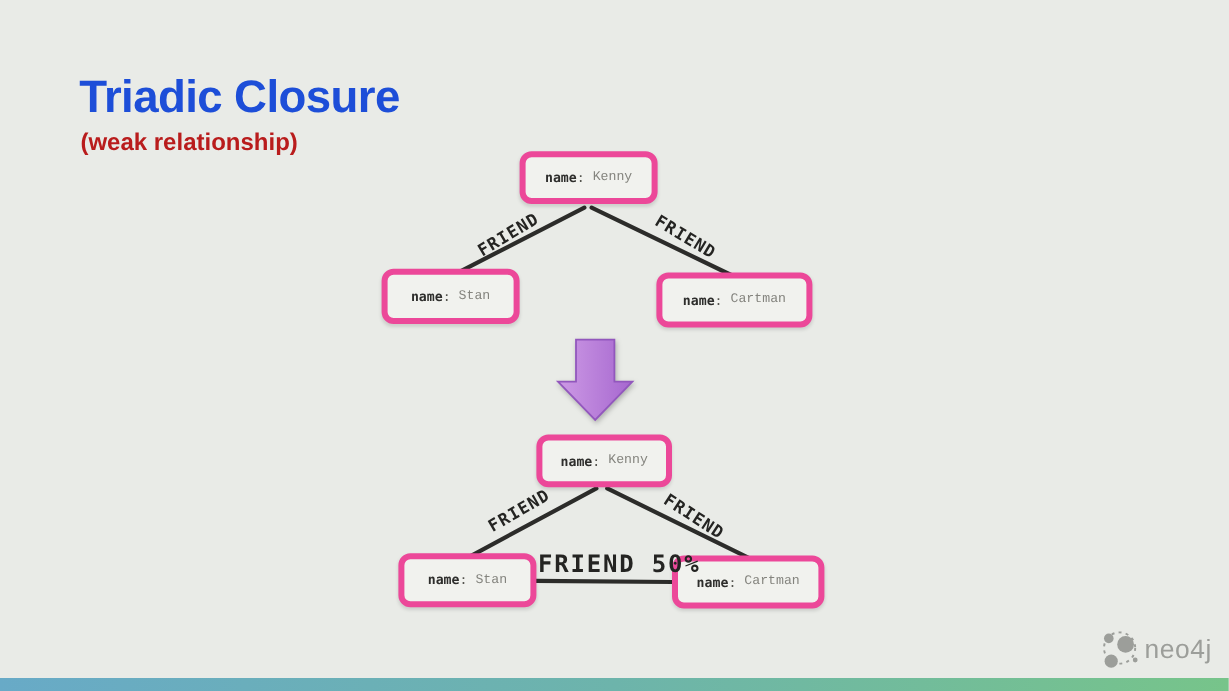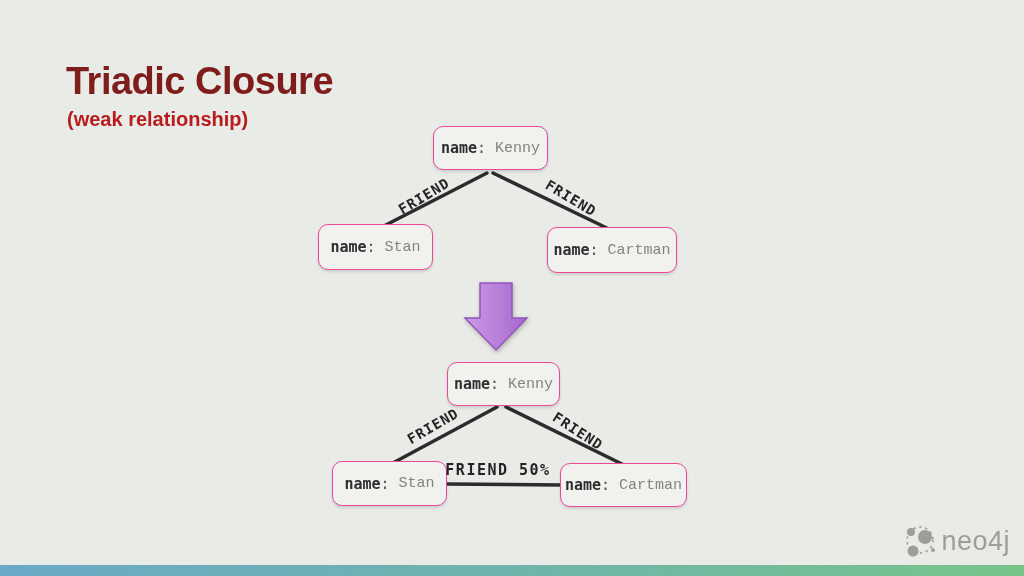--- a/index.html
+++ b/index.html
@@ -5,40 +5,40 @@
   html, body { margin: 0; padding: 0; }
   body {
     width: 1024px; height: 576px;
     background: #e9ebe7;
     position: relative;
     overflow: hidden;
     font-family: "Liberation Sans", sans-serif;
   }
   .title {
     position: absolute; left: 66px; top: 60px;
-    font-size: 38px; font-weight: 800; color: #7f1d1d;
+    font-size: 38px; font-weight: 800; color: #1d4ed8;
     letter-spacing: -0.5px;
     font-family: "Liberation Sans", sans-serif;
   }
   .subtitle {
     position: absolute; left: 67px; top: 108px;
     font-size: 20px; font-weight: 700; color: #b91c1c;
   }
   svg.edge-layer {
     position: absolute; left: 0; top: 0; width: 1024px; height: 576px;
     pointer-events: none;
   }
   .node {
     position: absolute;
     background: #f1f2ee;
-    border: 1px solid #ec4899;
+    border: 5px solid #ec4899;
     border-radius: 10px;
     display: flex; align-items: center; justify-content: center;
     font-family: "DejaVu Sans Mono", "Liberation Mono", monospace;
-    font-size: 15px;
+    font-size: 11px;
     white-space: pre;
     box-shadow: 0 2px 3px rgba(0,0,0,0.12);
     box-sizing: border-box;
   }
   .node .k { font-weight: bold; color: #2e2e2c; }
   .node .s { color: #55554f; }
   .node .v { color: #84847e; font-family: Liberation Mono, monospace; }
   .edge-label {
     position: absolute;
     font-family: "DejaVu Sans Mono", "Liberation Mono", monospace;
@@ -50,29 +50,29 @@
   .n-top-stan       { left: 318px; top: 224px; width: 115px; height: 46px; }
   .n-top-cartman    { left: 547px; top: 227px; width: 130px; height: 46px; }
   .n-bot-kenny      { left: 447px; top: 362px; width: 113px; height: 44px; }
   .n-bot-stan       { left: 332px; top: 461px; width: 115px; height: 45px; }
   .n-bot-cartman    { left: 560px; top: 463px; width: 127px; height: 44px; }
 
   .l-top-left  { left: 424px; top: 196px; transform: translate(-50%,-50%) rotate(-31deg); }
   .l-top-right { left: 571px; top: 198px; transform: translate(-50%,-50%) rotate(31deg); }
   .l-bot-left  { left: 433px; top: 426px; transform: translate(-50%,-50%) rotate(-30deg); }
   .l-bot-right { left: 578px; top: 431px; transform: translate(-50%,-50%) rotate(33deg); }
-  .l-bot-mid   { left: 498px; top: 470px; transform: translate(-50%,-50%); font-size: 15px; letter-spacing: 1.5px; }
+  .l-bot-mid   { left: 516px; top: 470px; transform: translate(-50%,-50%); font-size: 20px; letter-spacing: 1.5px; }
 
   .logo {
     position: absolute; right: 14px; bottom: 16px;
     display: flex; align-items: center; gap: 2px;
     color: #9c9e9a;
   }
   .logo-text {
-    font-size: 27px; font-weight: 400; color: #9c9e9a;
+    font-size: 22px; font-weight: 400; color: #9c9e9a;
     font-family: "Liberation Sans", sans-serif;
     letter-spacing: 0.5px;
   }
   .footer-bar {
     position: absolute; left: 0; bottom: 0; width: 1024px; height: 11px;
     background: linear-gradient(90deg, #68aac7 0%, #6db4ab 50%, #77c48a 100%);
   }
 </style>
 </head>
 <body>

